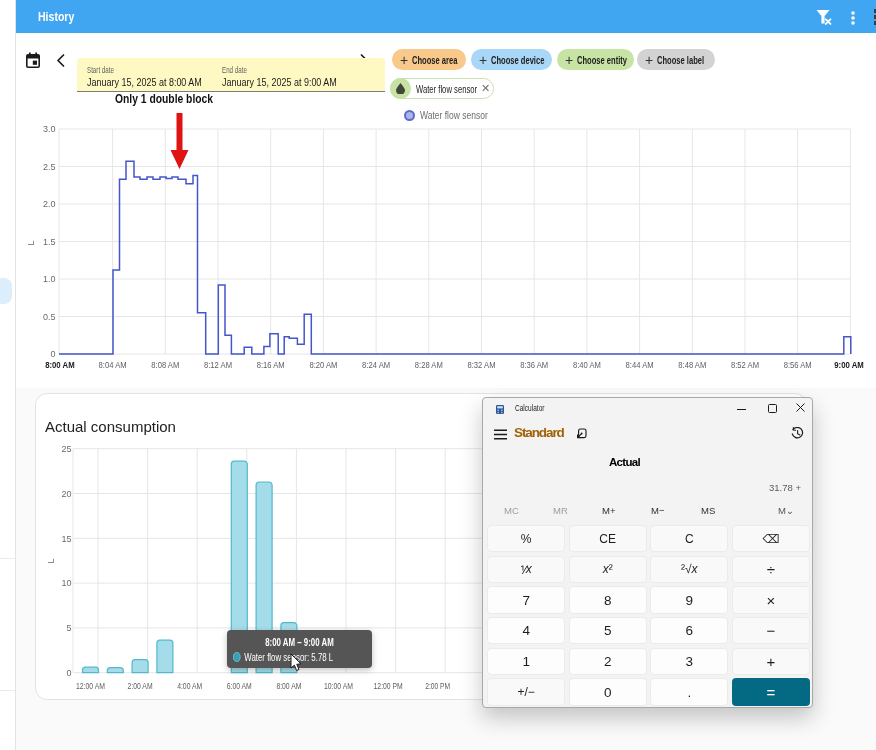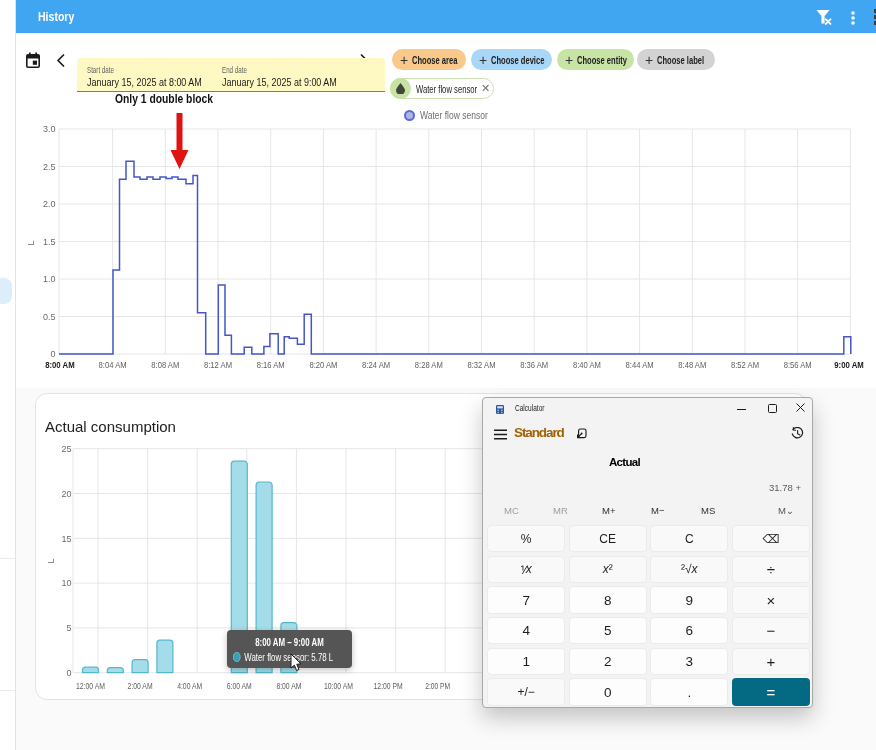--- a/index.html
+++ b/index.html
@@ -37,21 +37,21 @@
               background:#aab5e8;border:2px solid #5e6bd2;}
   #legend-txt{left:420px;top:109px;font-size:11.5px;color:#6e6e6e;transform:scaleX(.74);transform-origin:0 50%;}
   
   #ann{left:115px;top:92px;font-size:12px;font-weight:bold;color:#111;transform:scaleX(.86);transform-origin:0 50%;}
   
   #card{left:35px;top:393px;width:772px;height:307px;background:#fff;border:1px solid #e3e3e3;
         border-radius:12px;box-sizing:border-box;}
   #card-title{left:45px;top:418px;font-size:15px;color:#212121;}
   
   #tip{left:227px;top:630px;width:125px;height:38px;background:#555;border-radius:4px;
-       box-shadow:0 2px 6px rgba(0,0,0,.25);color:#fff;}
+       box-shadow:0 2px 6px rgba(0,0,0,.25);color:#fff;padding-left:20px;}
   #tip .l1{position:absolute;top:6px;left:0;right:0;text-align:center;font-size:10.5px;font-weight:bold;transform:scaleX(.75);}
   #tip .l2{position:absolute;top:21px;left:6px;font-size:10.5px;display:flex;align-items:center;white-space:nowrap;transform:scaleX(.75);transform-origin:0 50%;}
   #tip .dot{width:8px;height:8px;border-radius:50%;background:#3d9db3;border:1px solid #62c3d6;
             margin-right:5px;}
   
   #calc{left:482px;top:397px;width:331px;height:311px;background:#f3f3f3;border:1px solid #a8a8a8;
         border-radius:4px;box-sizing:border-box;box-shadow:0 10px 22px rgba(0,0,0,.22);}
   #calc .tb-title{left:32px;top:5px;font-size:8.5px;color:#1b1b1b;transform:scaleX(.77);transform-origin:0 50%;}
   #calc #standard{left:31px;top:27px;font-size:13.5px;font-weight:bold;color:#a16207;letter-spacing:-1.1px;}
   #calc #expr{right:11px;top:52px;font-size:9.5px;color:#5c5c5c;margin-top:32px;}

